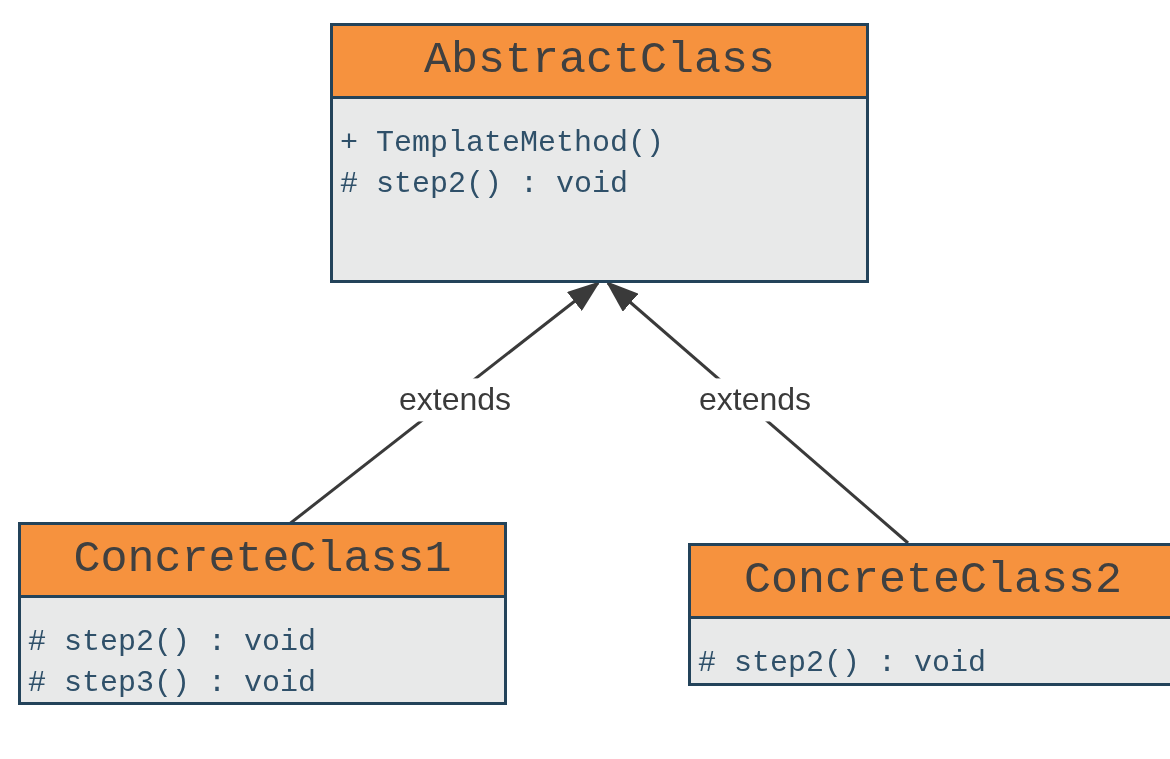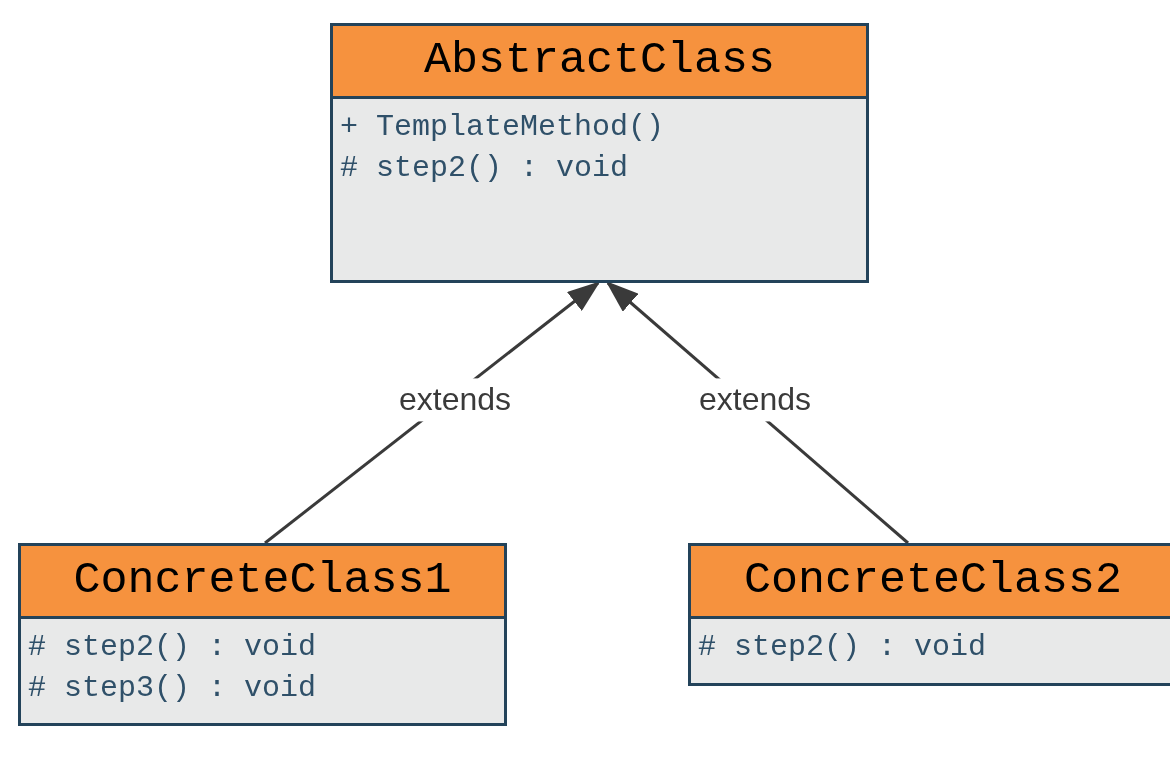--- a/index.html
+++ b/index.html
@@ -46,36 +46,36 @@
     border: 3px solid #23435a;
     background: #e8e9e9;
   }
   .class-header {
     background: #f6923e;
     border-bottom: 3px solid #23435a;
     height: 70px;
     line-height: 70px;
     text-align: center;
     font-size: 45px;
-    color: #000000;
+    color: #404040;
     overflow: hidden;
     white-space: nowrap;
   }
   .class-methods {
-    padding: 8px 6px 0 7px;
+    padding: 24px 6px 0 7px;
   }
   .method-row {
     font-size: 30px;
     line-height: 41px;
     color: #2f5069;
     white-space: pre;
     overflow: hidden;
   }
   #abstract-class  { left: 330px; top: 23px;  width: 539px; height: 260px; }
-  #concrete-class-1{ left: 18px;  top: 543px; width: 489px; height: 183px; }
+  #concrete-class-1{ left: 18px;  top: 522px; width: 489px; height: 183px; }
   #concrete-class-2{ left: 688px; top: 543px; width: 490px; height: 143px; }
   #rel-label-1 { left: 455px; top: 400px; }
   #rel-label-2 { left: 755px; top: 400px; }
 </style>
 </head>
 <body>
 
 <div class="canvas">
 
   <svg class="arrows-svg" viewBox="0 0 1170 759">

